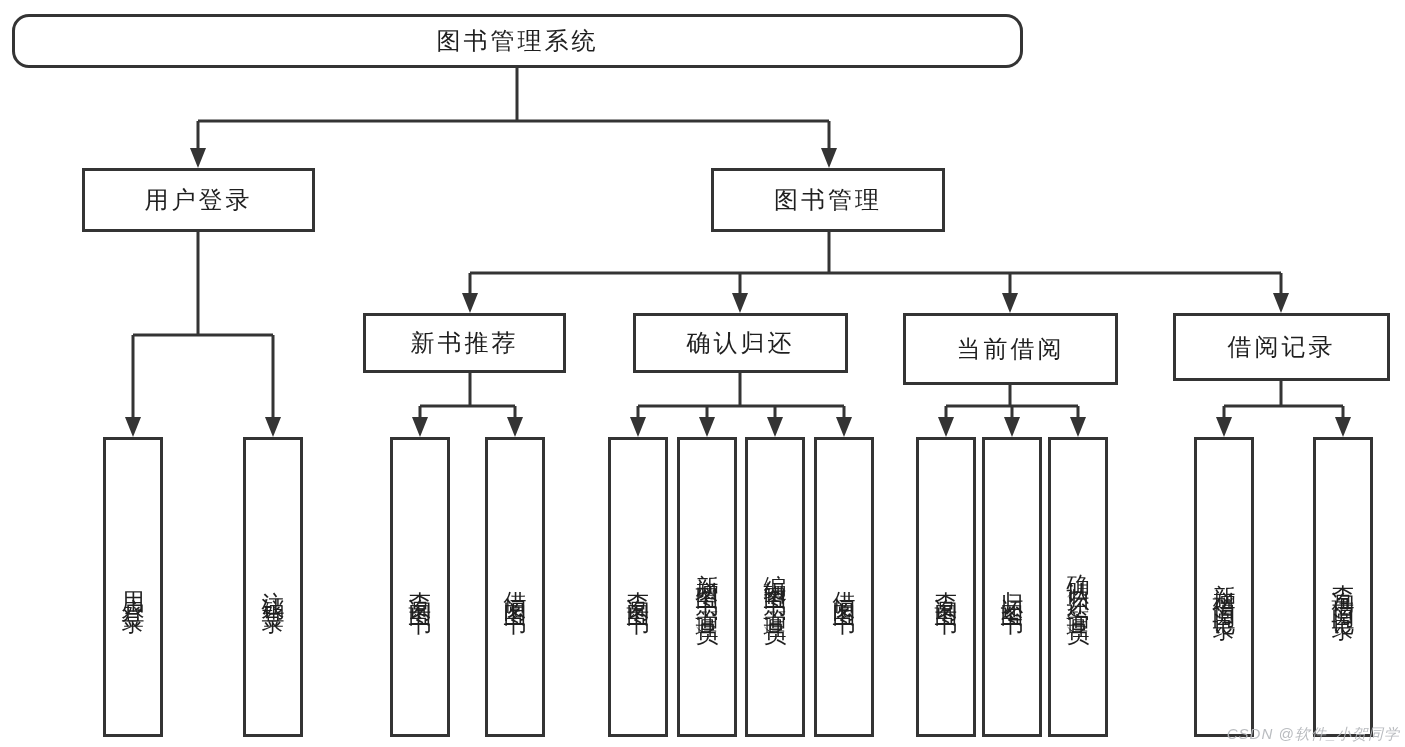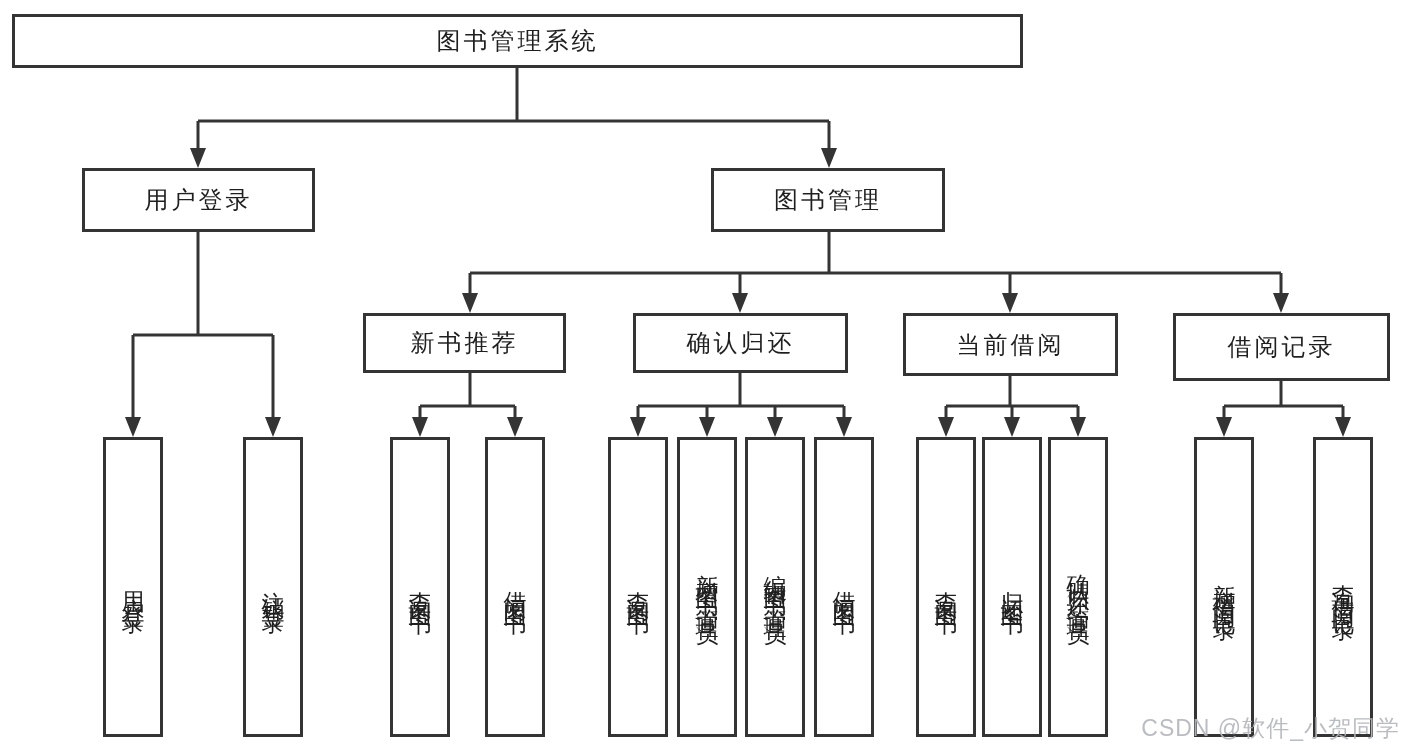--- a/index.html
+++ b/index.html
@@ -42,25 +42,26 @@
     text-orientation:mixed;
     font-size:23px;
     line-height:1;
     letter-spacing:7px;
     white-space:nowrap;
   }
   .watermark{
     position:absolute;
     right:5px;
     bottom:3px;
-    font-size:23px;
+    font-size:15px;
     letter-spacing:1px;
     color:var(--wm);
     opacity:.92;
     z-index:5;
+    font-style:italic;
   }
 </style>
 </head>
 <body>
 
 <div id="canvas">
 
   <svg class="connectors">
     <g>
       <path d="M517,68 V121 M198,121 H829 M198,121 V151 M829,121 V151"></path>
@@ -97,28 +98,28 @@
       <polygon points="1004,417 1020,417 1012,437"></polygon>
       <polygon points="1070,417 1086,417 1078,437"></polygon>
     </g>
     <g>
       <path d="M1281,373 V406 M1224,406 H1343 M1224,406 V420 M1343,406 V420"></path>
       <polygon points="1216,417 1232,417 1224,437"></polygon>
       <polygon points="1335,417 1351,417 1343,437"></polygon>
     </g>
   </svg>
 
-  <div class="node" style="left:12px;top:14px;width:1011px;height:54px;">图书管理系统</div>
+  <div class="node" style="left:12px;top:14px;width:1011px;height:54px;border-radius:17px;">图书管理系统</div>
 
   <div class="node" style="left:82px;top:168px;width:233px;height:64px;">用户登录</div>
   <div class="node" style="left:711px;top:168px;width:234px;height:64px;">图书管理</div>
 
   <div class="node" style="left:363px;top:313px;width:203px;height:60px;">新书推荐</div>
   <div class="node" style="left:633px;top:313px;width:215px;height:60px;">确认归还</div>
-  <div class="node" style="left:903px;top:313px;width:215px;height:63px;">当前借阅</div>
+  <div class="node" style="left:903px;top:313px;width:215px;height:72px;">当前借阅</div>
   <div class="node" style="left:1173px;top:313px;width:217px;height:68px;">借阅记录</div>
 
   <div class="node leaf" style="left:103px;top:437px;width:60px;height:300px;">
     <span class="vtext">用户登录</span>
   </div>
   <div class="node leaf" style="left:243px;top:437px;width:60px;height:300px;">
     <span class="vtext">注销登录</span>
   </div>
 
   <div class="node leaf" style="left:390px;top:437px;width:60px;height:300px;">

